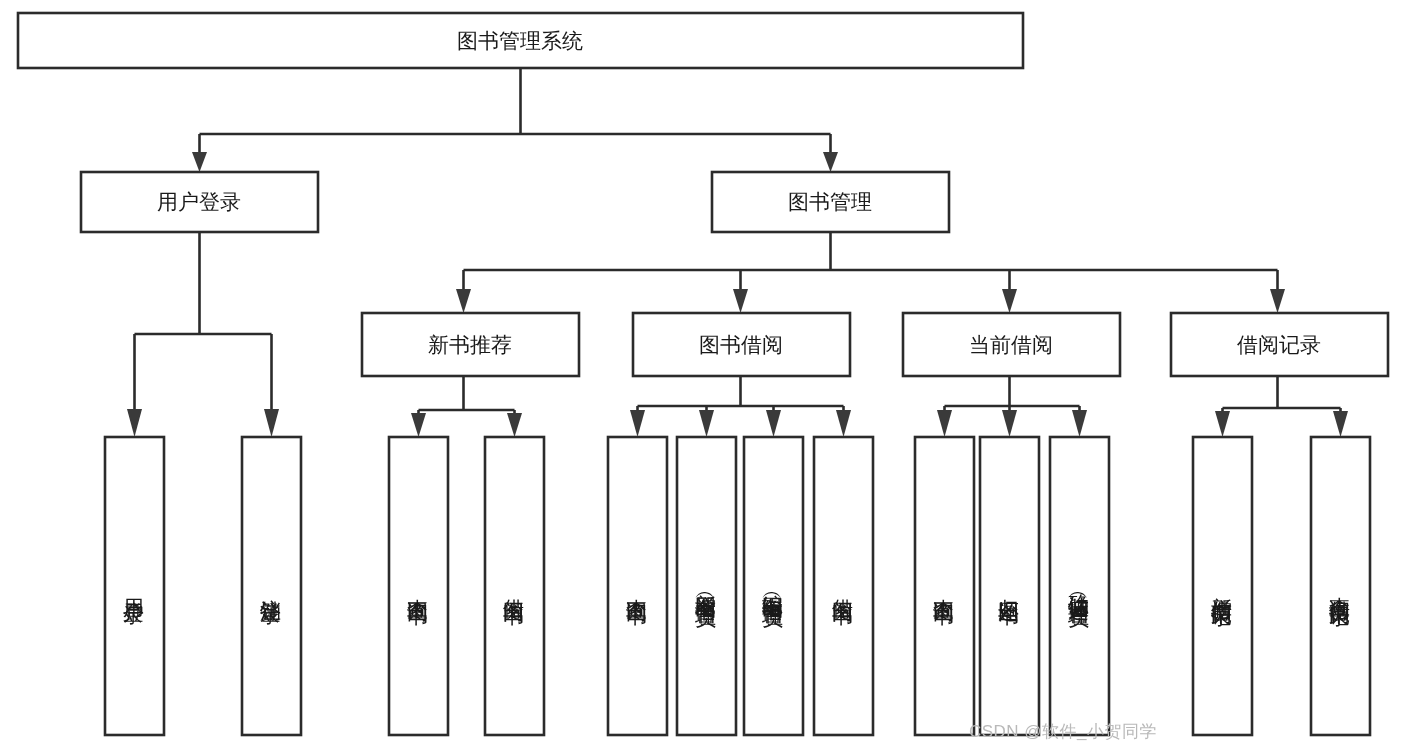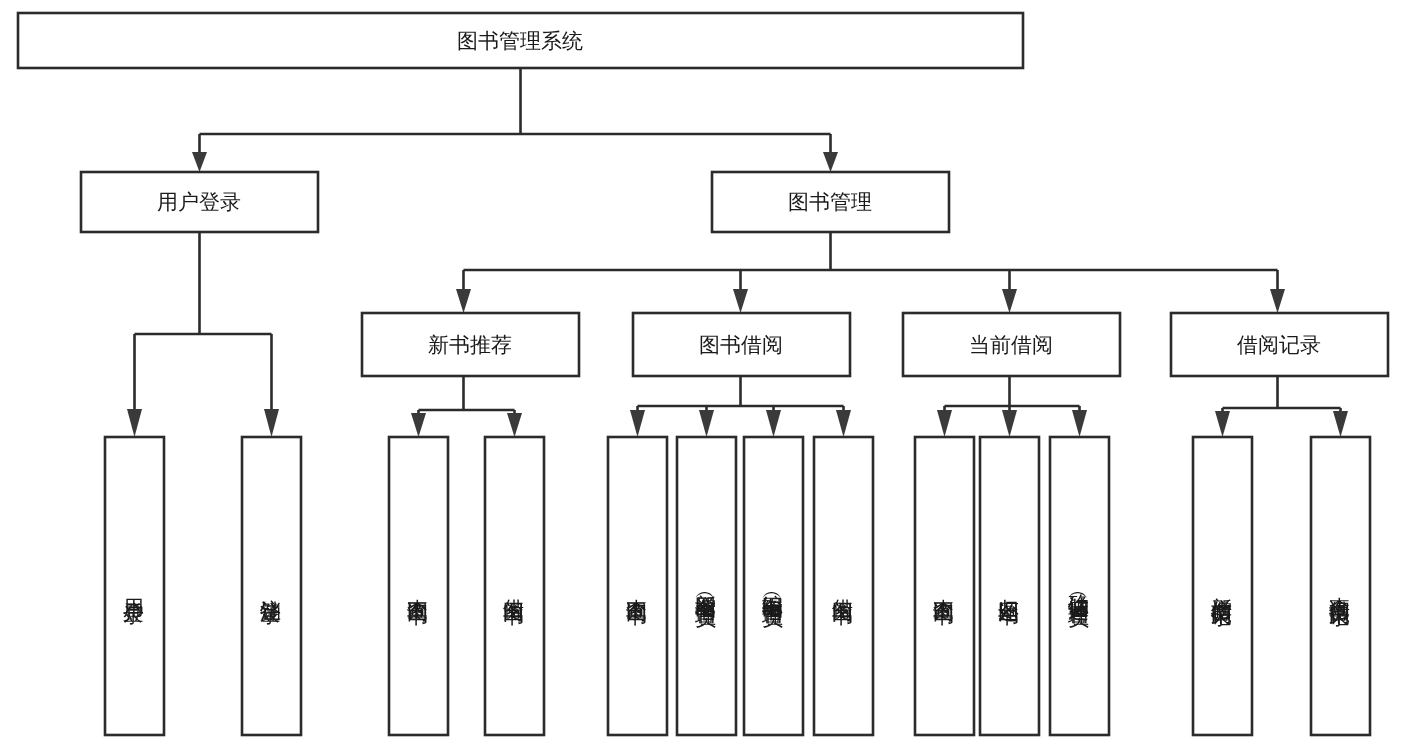--- a/index.html
+++ b/index.html
@@ -227,13 +227,14 @@
       <text class="node-label-v" x="1222" y="586">新增借阅记录</text>
     </g>
 
     <g>
       <rect class="node-box" x="1311" y="437" width="59" height="298"></rect>
       <text class="node-label-v" x="1340" y="586">查询借阅记录</text>
     </g>
 
   </svg>
 
+  <div class="watermark">CSDN @软件_小贺同学</div>
 </div>
 
 </body></html>

